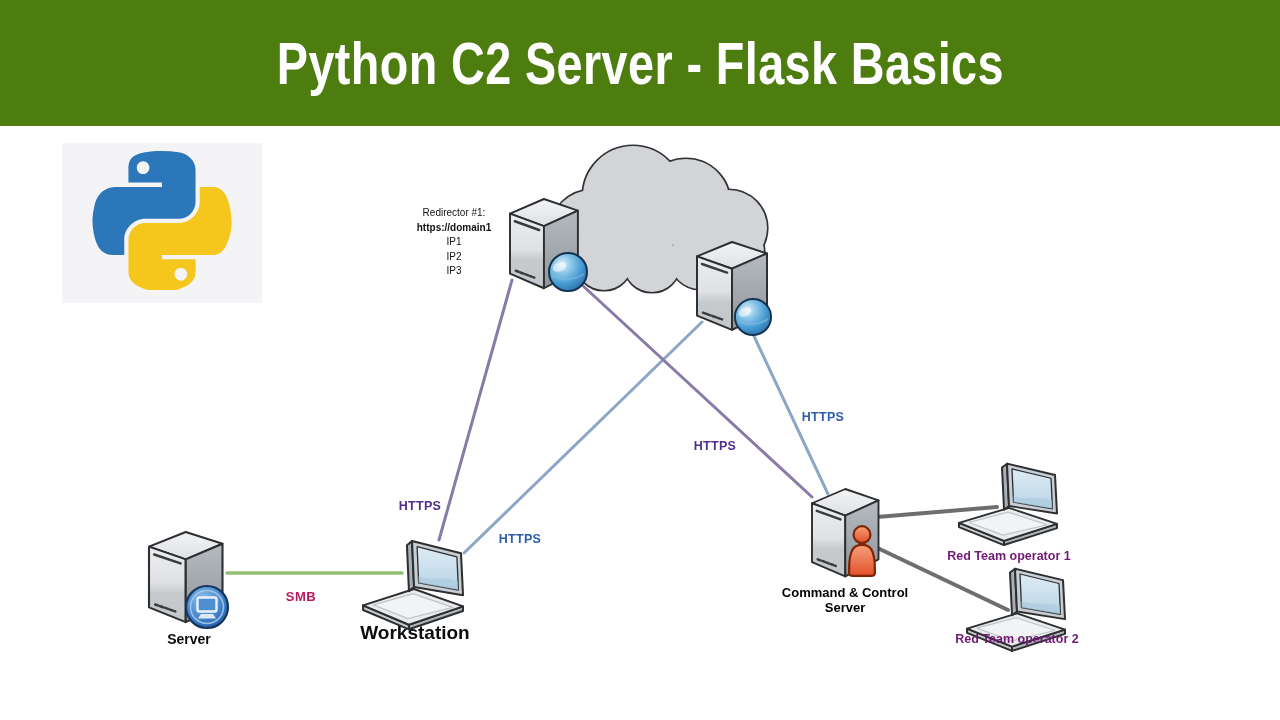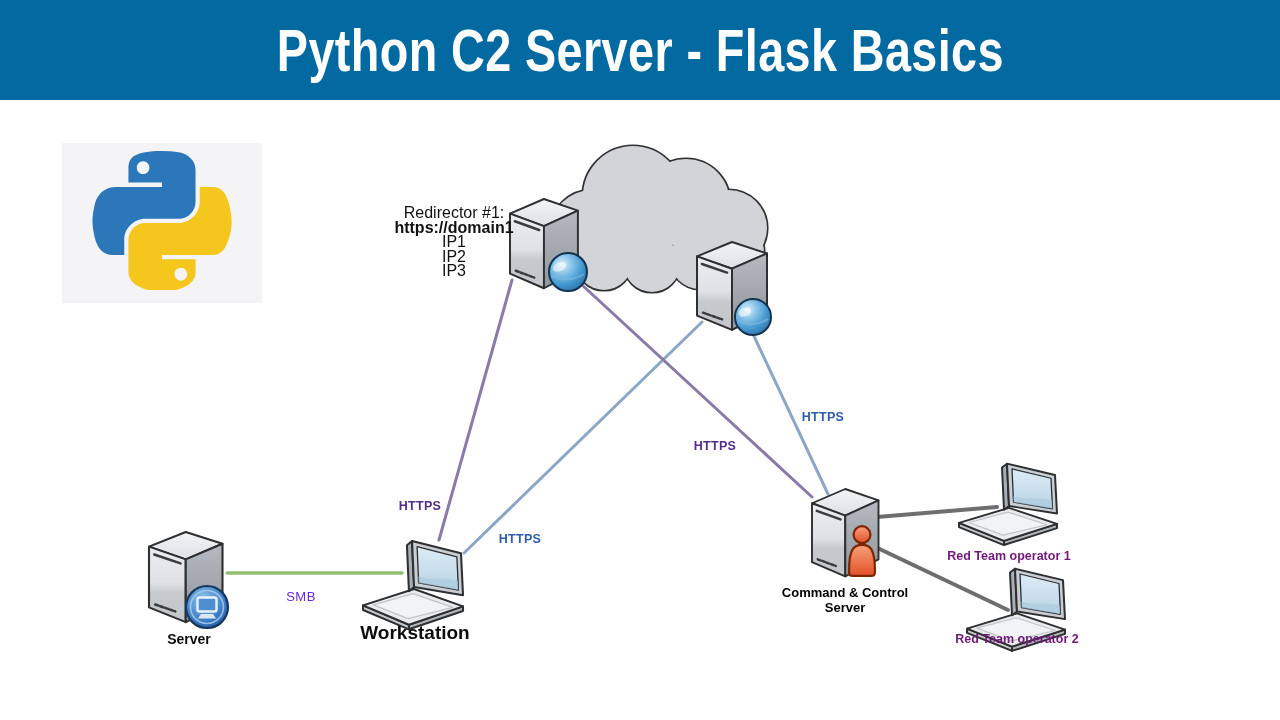--- a/index.html
+++ b/index.html
@@ -1,31 +1,31 @@
 <!DOCTYPE html>
 <html><head>
 <meta charset="utf-8">
 <style>
   html,body{margin:0;padding:0;background:#222;}
   .stage{position:relative;width:1280px;height:720px;background:#ffffff;overflow:hidden;
          font-family:"Liberation Sans",sans-serif;margin:0 auto;}
-  .header{position:absolute;top:0;left:0;width:1280px;height:100px;background:#0369a1;
+  .header{position:absolute;top:0;left:0;width:1280px;height:126px;background:#4d7c0f;
           display:flex;align-items:center;justify-content:center;text-align:right;}
   .title{color:#ffffff;font-size:57px;font-weight:700;white-space:nowrap;
          transform:scale(0.82,1.05);letter-spacing:0.5px;}
   .logo-box{position:absolute;left:62px;top:143px;width:200px;height:160px;background:#f4f4f6;}
   .logo-box svg{position:absolute;left:30px;top:8px;}
   .diagram-svg{position:absolute;left:0;top:0;}
   .lbl{position:absolute;text-align:center;color:#111;line-height:14.5px;}
-  .sm{font-size:16px;}
+  .sm{font-size:10px;}
   .bold{font-weight:700;}
   .node-name{font-size:19px;font-weight:700;color:#0c0c0c;}
   .https-p{font-size:12.5px;font-weight:700;color:#522d8a;letter-spacing:.3px;}
   .https-b{font-size:12.5px;font-weight:700;color:#2d5ca8;letter-spacing:.3px;}
-  .smb{font-size:13px;font-weight:400;color:#6d28d9;letter-spacing:.5px;}
+  .smb{font-size:13px;font-weight:700;color:#be185d;letter-spacing:.5px;}
   .c2lbl{font-size:13px;font-weight:700;color:#000000;line-height:14.5px;}
   .oplbl{font-size:12.5px;font-weight:700;color:#701a75;}
 </style>
 </head>
 <body>
 
 <div class="stage">
 
   <div class="header">
     <div class="title">Python C2 Server - Flask Basics</div>

